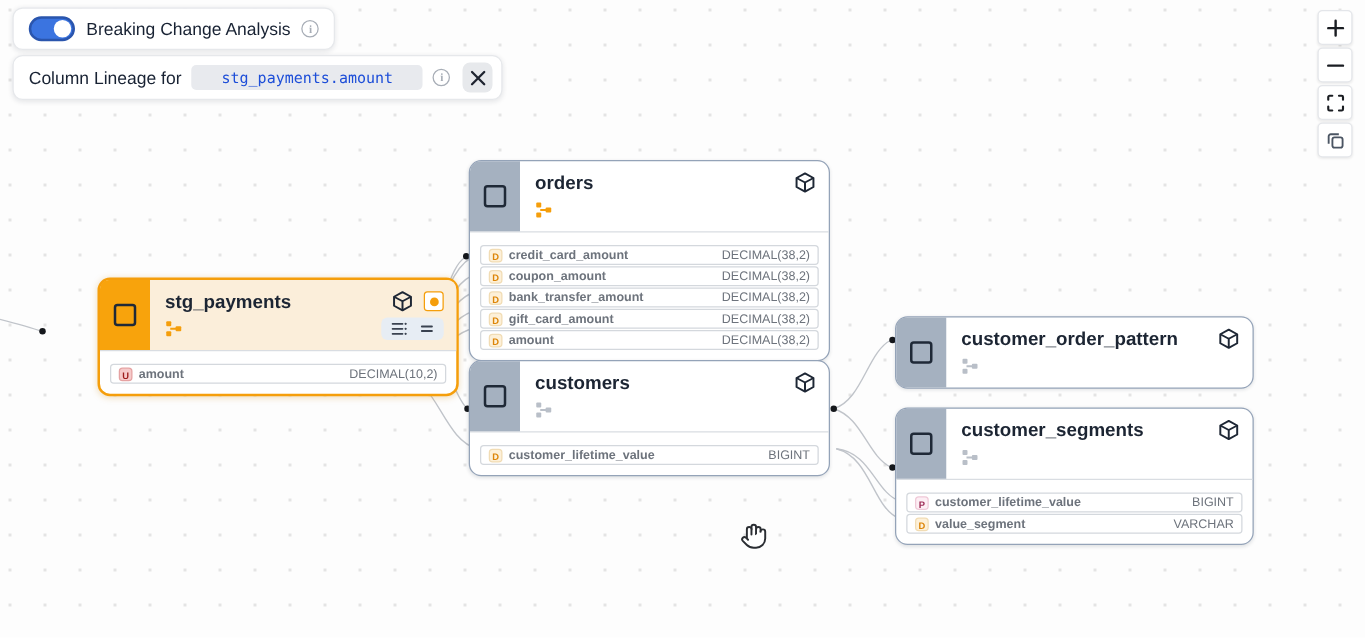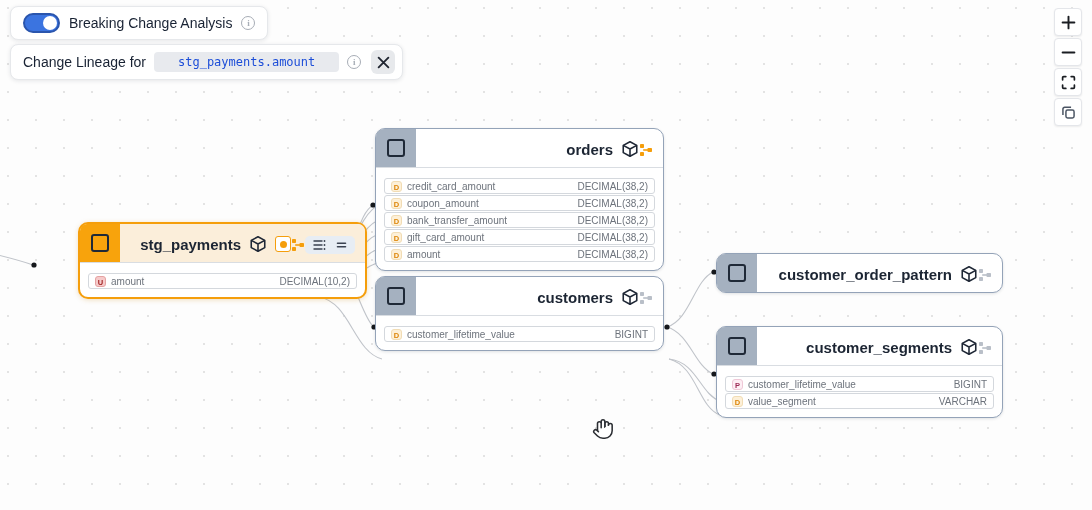--- a/index.html
+++ b/index.html
@@ -31,34 +31,34 @@
   .node{position:absolute;background:#fff;border:1.5px solid #94a3b8;border-radius:10px;
     box-shadow:0 1px 3px rgba(20,30,50,.12);box-sizing:border-box;z-index:10;}
   .node.sel{border:2px solid #f59e0b;box-shadow:0 1px 5px rgba(200,130,10,.25);margin-left:42px;}
   .nhead{display:flex;align-items:stretch;}
   .strip{width:40px;flex:0 0 40px;background:#a5b1c0;border-radius:8px 0 0 0;display:flex;
     align-items:center;justify-content:center;}
   .node.nocols .strip{border-radius:8px 0 0 8px;}
   .node.sel .strip{background:#f8a30c;border-radius:7px 0 0 0;}
   .checkbox{width:18px;height:18px;border:2px solid #1f2937;border-radius:3px;box-sizing:border-box;
     cursor:pointer;}
-  .hmain{flex:1;padding:8px 10px 6px 12px;display:flex;flex-direction:row;justify-content:flex-end;}
+  .hmain{flex:1;padding:8px 10px 6px 12px;display:flex;flex-direction:column;justify-content:space-between;}
   .node.sel .hmain{background:#fbeeda;border-radius:0 7px 0 0;}
   .trow{display:flex;align-items:center;gap:8px;}
   .ntitle{font-size:15px;font-weight:700;color:#1c2533;flex:1;white-space:nowrap;overflow:hidden;}
   .brow{display:flex;align-items:center;justify-content:space-between;margin-top:2px;min-height:22px;}
   .dotbox{width:16px;height:16px;border:1.5px solid #f59e0b;border-radius:3px;background:#fff;
     display:flex;align-items:center;justify-content:center;box-sizing:border-box;cursor:pointer;}
   .dotbox i{width:7px;height:7px;border-radius:50%;background:#f59e0b;}
   .hbtns{display:flex;align-items:center;gap:10px;background:#e7edf4;border-radius:5px;
     padding:3px 8px;cursor:pointer;}
   .ncols{border-top:1px solid #d9dde2;padding:10px 8px 8px 8px;display:flex;flex-direction:column;gap:1px;}
   .crow{display:flex;align-items:center;gap:5px;border:1px solid #d4d8dd;border-radius:3px;
     padding:0 6px;height:14px;background:#fff;cursor:pointer;}
-  .cname{font-size:10px;color:#6d737c;flex:1;white-space:nowrap;overflow:hidden;}
+  .cname{font-size:10px;color:#6d737c;flex:1;white-space:nowrap;overflow:hidden;font-weight:bold;}
   .ctype{font-size:10px;color:#6d737c;white-space:nowrap;text-align:right;}
   .badge{width:11px;height:11px;border-radius:3px;font-size:7.5px;font-weight:700;line-height:11px;
     text-align:center;flex:0 0 11px;box-sizing:border-box;}
   .b-D{background:#fdf0d8;color:#dd8508;border:1px solid #f1dcb4;}
   .b-U{background:#f6caca;color:#9d1c1c;border:1px solid #e5a2a2;}
   .b-P{background:#fdeef4;color:#9d2b56;border:1px solid #efc8d7;}
 
   
   .controls{position:absolute;right:10px;top:8px;display:flex;flex-direction:column;gap:2px;z-index:30;}
   .ctrl{width:26px;height:26px;background:#fff;border:1px solid #e4e6ea;border-radius:4px;
@@ -197,21 +197,21 @@
           <span class="cname">gift_card_amount</span>
           <span class="ctype">DECIMAL(38,2)</span>
         </div>
         <div class="crow">
           <span class="badge b-D">D</span>
           <span class="cname">amount</span>
           <span class="ctype">DECIMAL(38,2)</span>
         </div>
       </div>
     </div>
-  <div class="node" style="left:375px;top:276px;width:289px">
+  <div class="node" style="left:375px;top:288px;width:289px">
       <div class="nhead">
         <div class="strip">
           <span class="checkbox"></span>
         </div>
         <div class="hmain">
           <div class="trow">
             <span class="ntitle">customers</span>
             <span style="display: inline-flex;">
               <svg width="18" height="18" viewBox="0 0 24 24" fill="none" stroke="#1e2735" stroke-width="2.1" stroke-linejoin="round">
     <path d="M12 2.3 L21 7.2 V16.8 L12 21.7 L3 16.8 V7.2 Z"></path>
@@ -310,21 +310,21 @@
 
   <div class="panel p-toggle">
     <span class="toggle">
         <span class="knob"></span>
       </span>
     <span class="plabel">Breaking Change Analysis</span>
     <span class="iicon">i</span>
   </div>
 
   <div class="panel p-lineage">
-    <span class="plabel">Change Lineage for</span>
+    <span class="plabel">Column Lineage for</span>
     <span class="chip">stg_payments.amount</span>
     <span class="iicon">i</span>
     <span class="closebtn">
       <svg width="13" height="13" viewBox="0 0 12 12">
           <path d="M1.5 1.5 L10.5 10.5 M10.5 1.5 L1.5 10.5" stroke="#1f2430" stroke-width="1.7" stroke-linecap="round"></path>
         </svg>
     </span>
   </div>
 
   <div class="controls">

